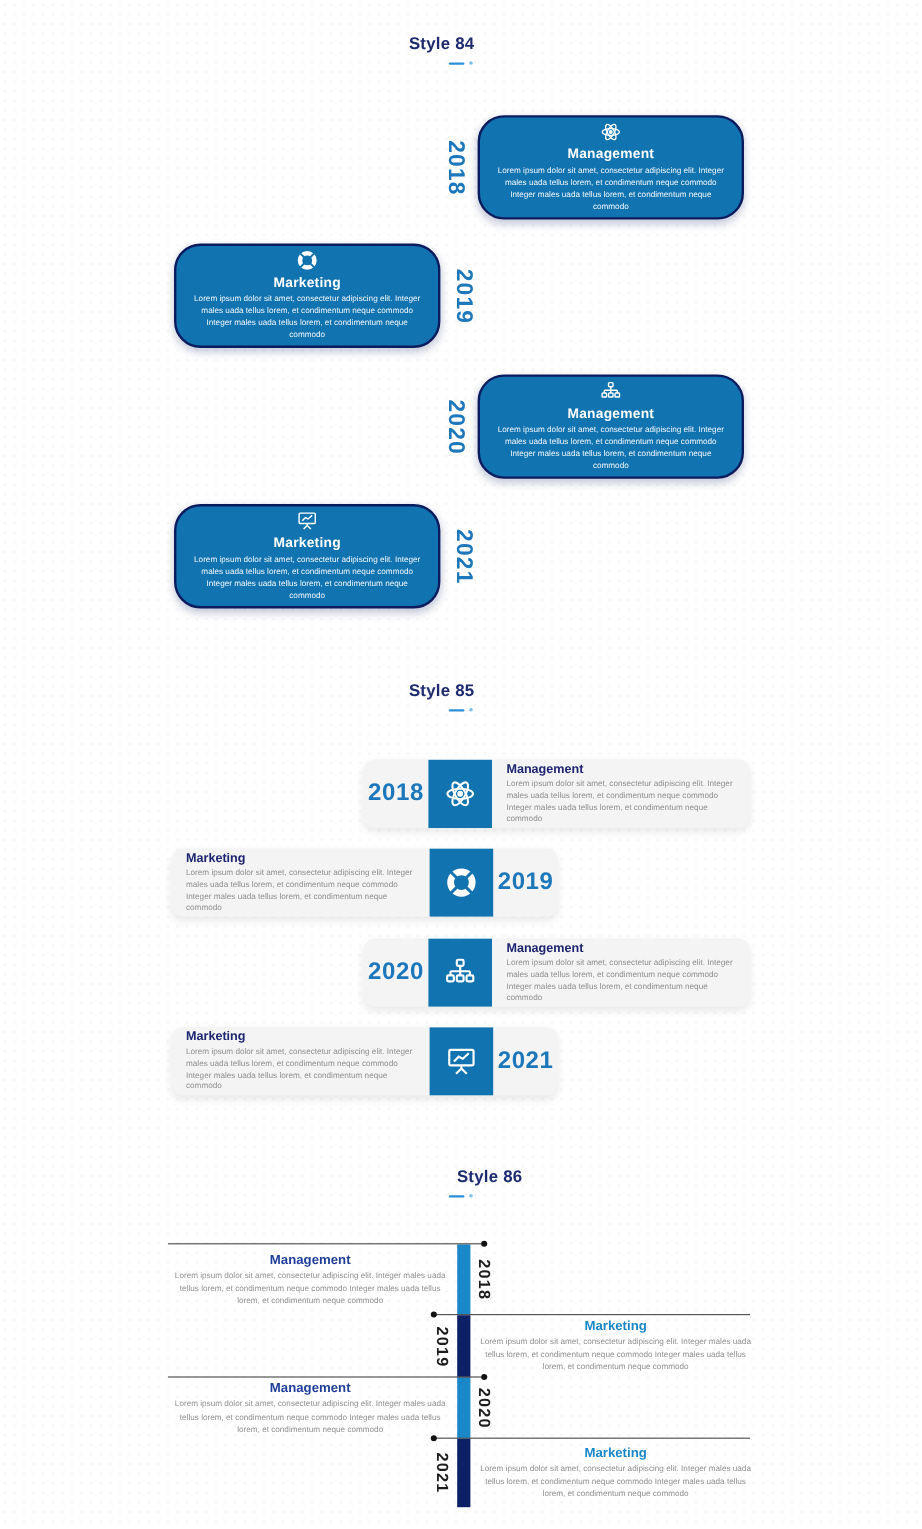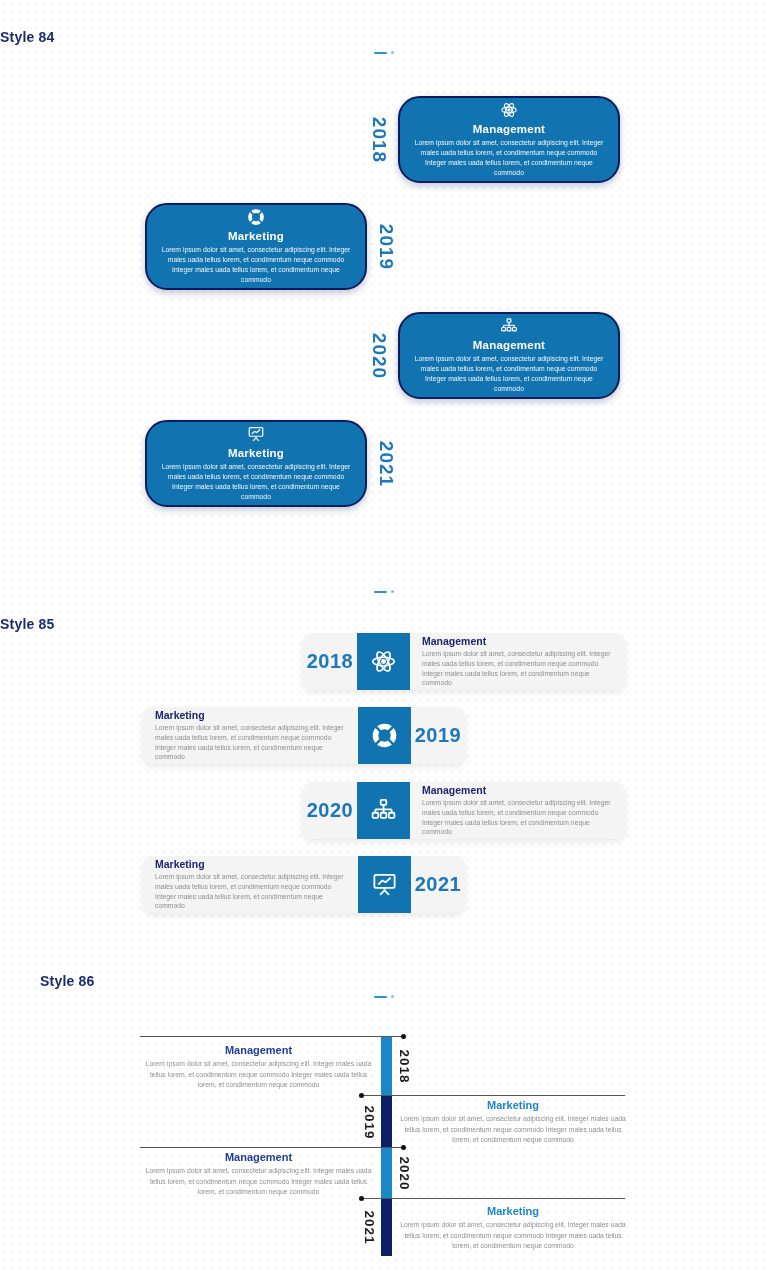--- a/index.html
+++ b/index.html
@@ -9,21 +9,21 @@
     background:#ffffff;
     overflow:hidden;
   }
   #canvas{
     position:relative;width:768px;height:1274px;
     background-color:#ffffff;
     background-image:radial-gradient(circle, rgba(0,0,0,0.045) 1px, transparent 1.3px);
     background-size:8px 8px;
   }
   
-  .sec-title-wrap{position:absolute;left:0;width:736px;text-align:left;}
+  .sec-title-wrap{position:absolute;left:0;width:736px;text-align:center;}
   .sec-title{font-size:14px;font-weight:bold;color:#1d2b6e;letter-spacing:.2px;}
   .underline-wrap{position:absolute;left:0;width:768px;display:flex;justify-content:center;align-items:center;gap:4px;}
   .underline-bar{width:13px;height:2px;background:#2b8fd9;border-radius:1px;}
   .underline-dot{width:3px;height:3px;background:#7fc0e8;border-radius:50%;}
 
   
   .s84-card{
     position:absolute;width:222px;height:87px;box-sizing:border-box;
     background:#1173b0;border:2px solid #0a1c5e;border-radius:22px;
     box-shadow:0 3px 7px rgba(10,28,94,.25);
@@ -151,21 +151,21 @@
         <path d="M12 15v2.2 M12 17.2l-4 4 M12 17.2l4 4"></path>
       </svg>
     </span>
     <div class="card-title">Marketing</div>
     <div class="card-body">Lorem ipsum dolor sit amet, consectetur adipiscing elit. Integer males uada tellus lorem, et condimentum neque commodo Integer males uada tellus lorem, et condimentum neque commodo</div>
   </div>
   <div class="vyear" style="left:371px;top:420px;width:30px;height:87px;">
     <span>2021</span>
   </div>
 
-  <div class="sec-title-wrap" style="top:567px;margin-top:48px;">
+  <div class="sec-title-wrap" style="top:567px;">
     <span class="sec-title">Style 85</span>
   </div>
   <div class="underline-wrap" style="top:590px;">
     <span class="underline-bar"></span>
     <span class="underline-dot"></span>
   </div>
 
   <div class="s85-card" style="left:303px;top:633px;">
     <div class="s85-year">2018</div>
     <div class="s85-iconsq">

